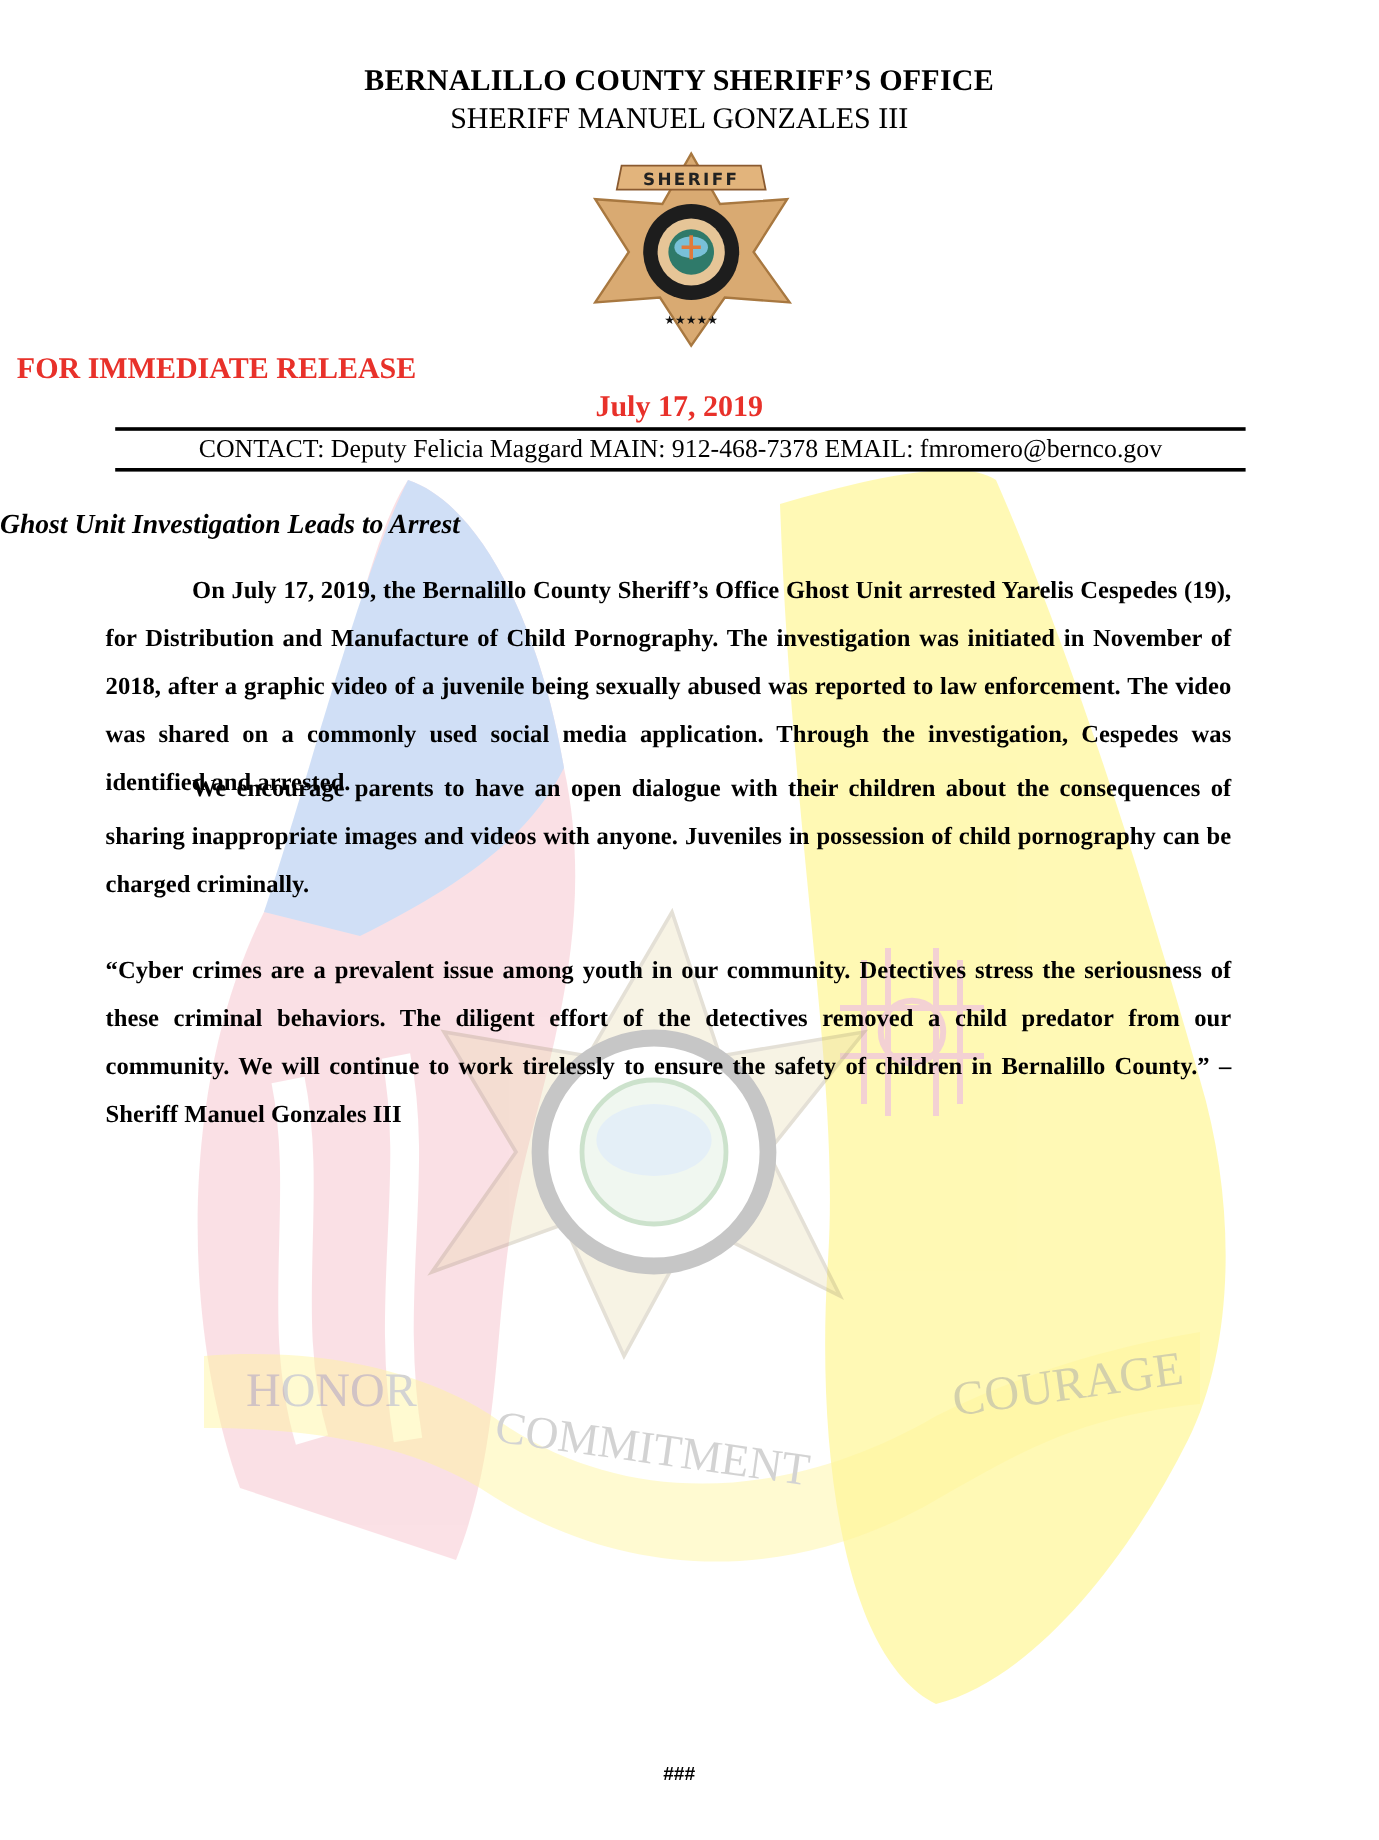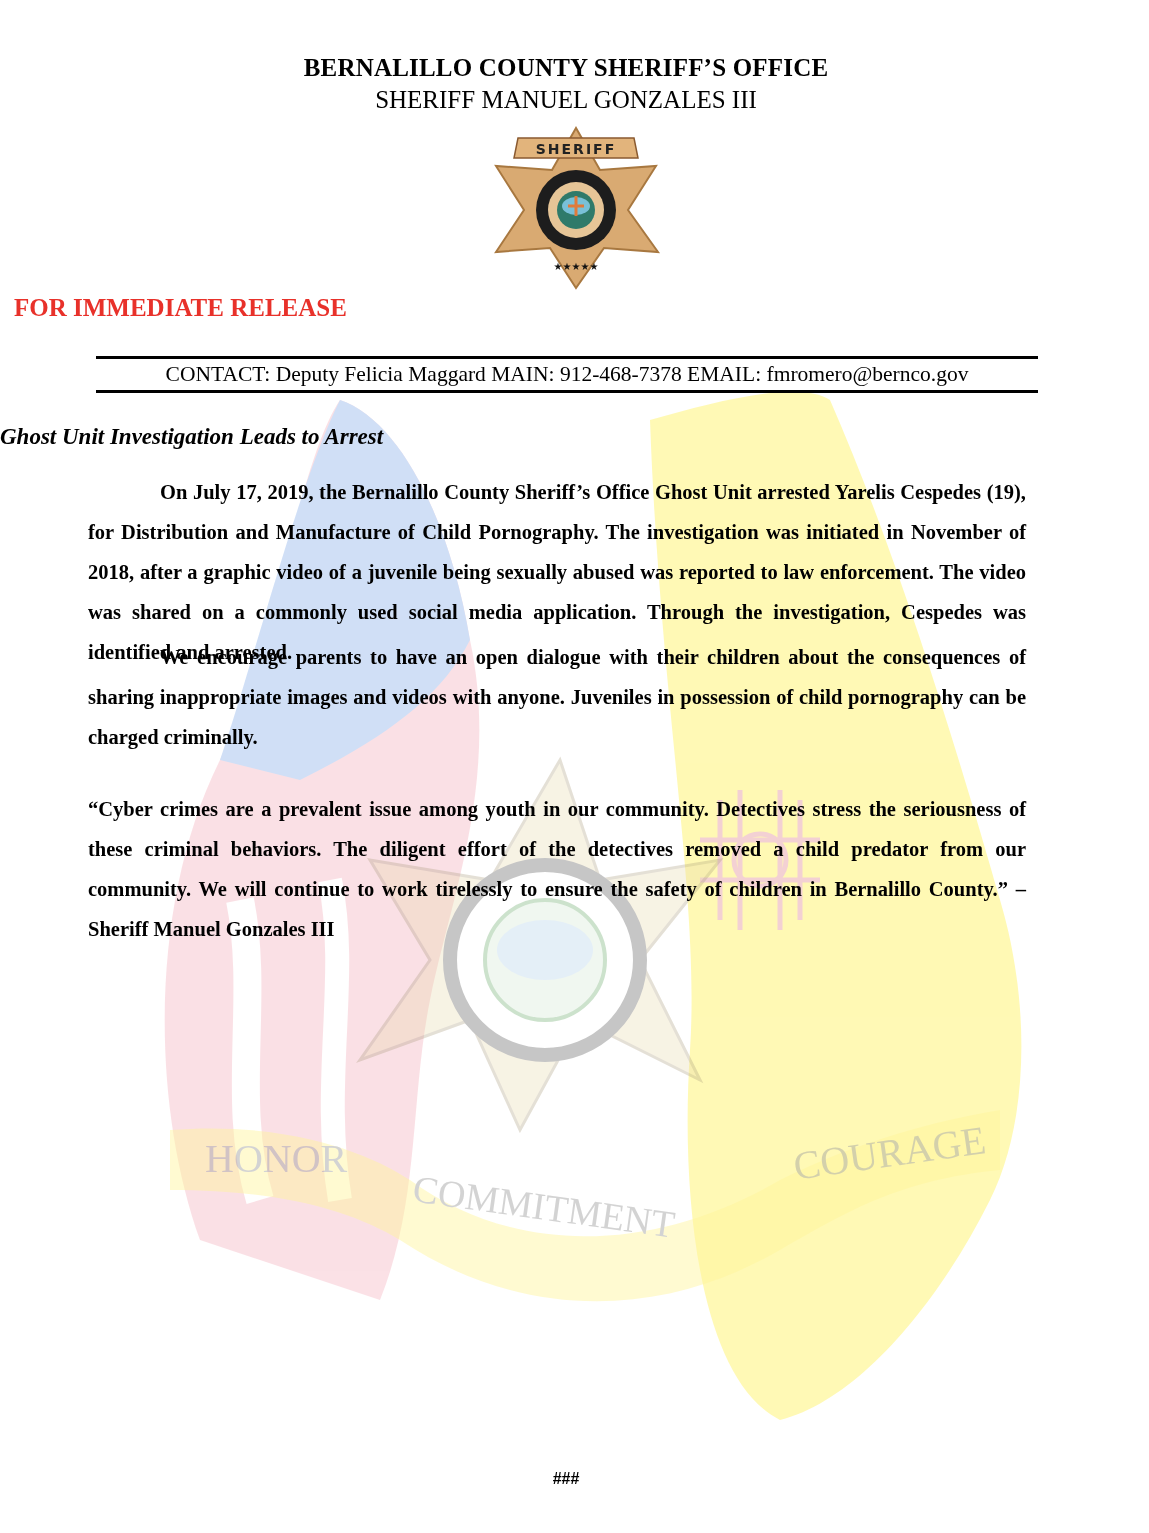--- a/index.html
+++ b/index.html
@@ -90,20 +90,21 @@
     <text x="98" y="34" text-anchor="middle" font-family="DejaVu Sans, sans-serif" font-weight="bold" font-size="14" fill="#222" letter-spacing="2">SHERIFF</text>
     <circle cx="98" cy="90" r="40" fill="#1d1d1d"></circle>
     <circle cx="98" cy="90" r="28" fill="#e6c597"></circle>
     <circle cx="98" cy="90" r="19" fill="#2f7a6a"></circle>
     <ellipse cx="98" cy="86" rx="14" ry="9" fill="#79c0d8"></ellipse>
     <path d="M98 76 L98 96 M90 86 L106 86" stroke="#e07a3a" stroke-width="3"></path>
     <text x="98" y="150" text-anchor="middle" font-size="10" fill="#111">★★★★★</text>
   </svg>
 
   <div class="release">FOR IMMEDIATE RELEASE</div>
+  <div class="release-date">July 17, 2019</div>
 
   <div class="rule-top"></div>
   <div class="contact">CONTACT: Deputy Felicia Maggard MAIN: 912-468-7378 EMAIL: fmromero@bernco.gov</div>
   <div class="rule-bottom"></div>
 
   <div class="headline">Ghost Unit Investigation Leads to Arrest</div>
 
   <div class="para p1"><span class="indent"></span><span>On July 17, 2019, the Bernalillo County Sheriff’s Office Ghost Unit arrested Yarelis Cespedes (19), for Distribution and Manufacture of Child Pornography. The investigation was initiated in November of 2018, after a graphic video of a juvenile being sexually abused was reported to law enforcement. The video was shared on a commonly used social media application. Through the investigation, Cespedes was identified and arrested.</span></div>
   <div class="para p2"><span class="indent"></span><span>We encourage parents to have an open dialogue with their children about the consequences of sharing inappropriate images and videos with anyone. Juveniles in possession of child pornography can be charged criminally.</span></div>
   <div class="para p3">“Cyber crimes are a prevalent issue among youth in our community. Detectives stress the seriousness of these criminal behaviors. The diligent effort of the detectives removed a child predator from our community. We will continue to work tirelessly to ensure the safety of children in Bernalillo County.” – Sheriff Manuel Gonzales III</div>

